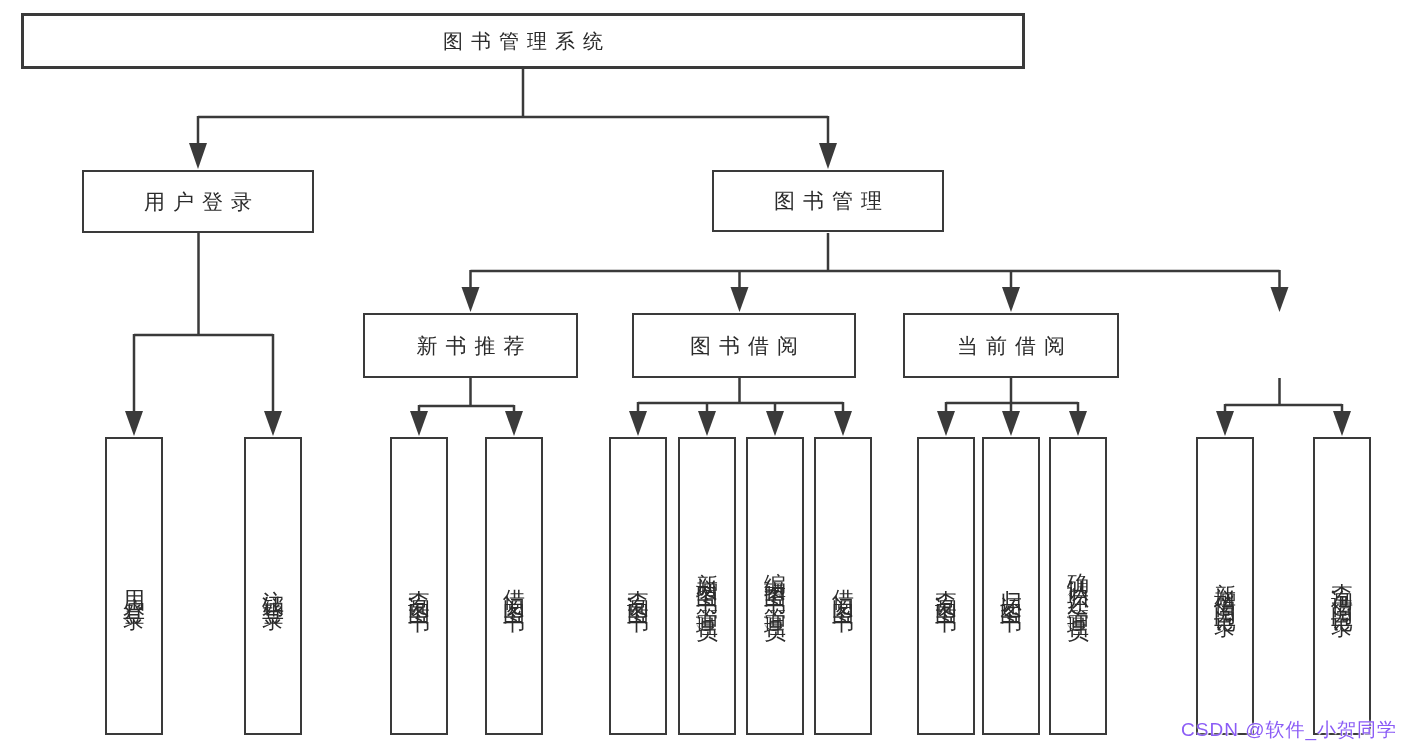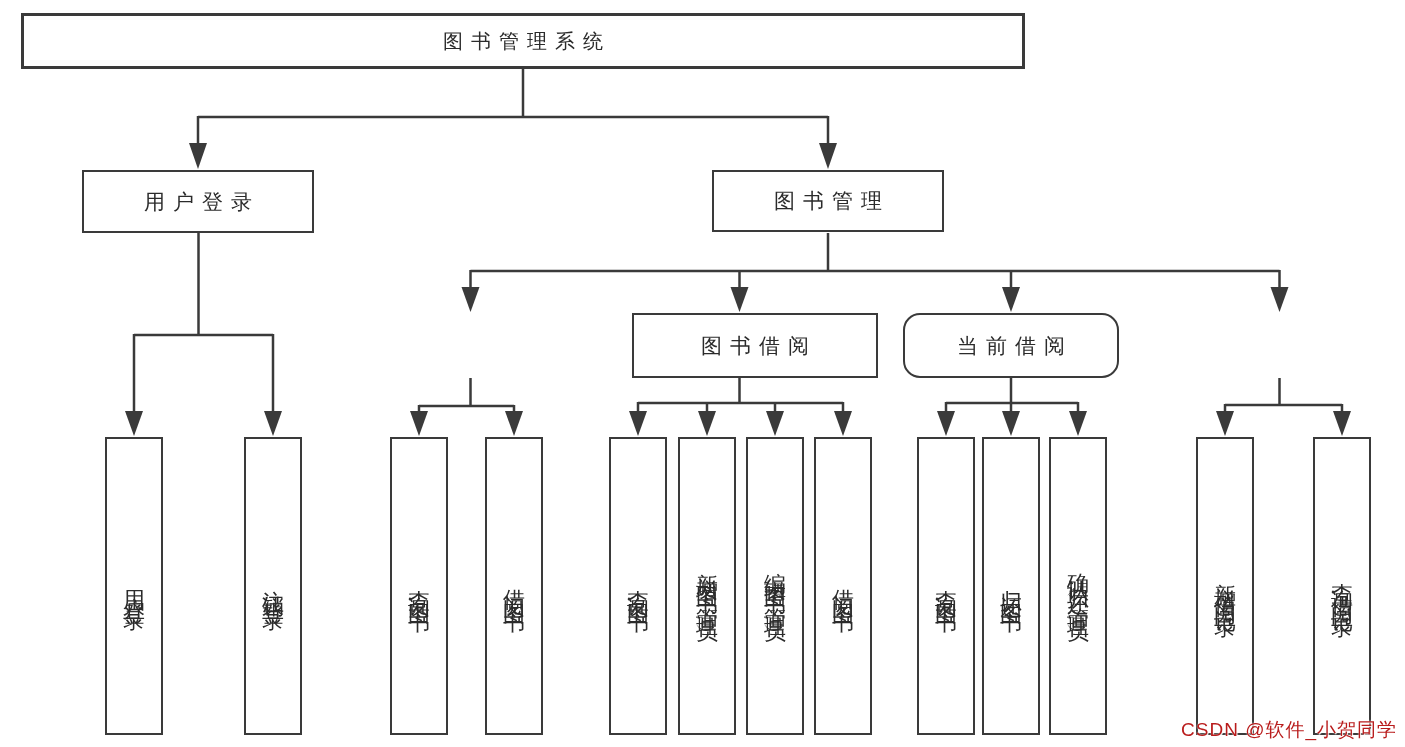--- a/index.html
+++ b/index.html
@@ -28,21 +28,21 @@
     font-size:22px;
     letter-spacing:7px;
     line-height:1;
     white-space:nowrap;
   }
   #watermark{
     position:absolute;
     right:8px;bottom:4px;
     font-size:19px;
     letter-spacing:1px;
-    color:#b91c1c;
+    color:#8b5cf6;
     text-shadow:0 0 2px #ffffff, 1px 1px 1px #ffffff;
     white-space:nowrap;
   }
 </style>
 </head>
 <body>
 
 <div id="canvas">
 
   <svg id="connectors" viewBox="0 0 1405 747" xmlns="http://www.w3.org/2000/svg">
@@ -109,22 +109,23 @@
       <polygon points="1216,411 1234,411 1225,436"></polygon>
       <polygon points="1333,411 1351,411 1342,436"></polygon>
     </g>
   </svg>
 
   <div class="node hbox rootbox" style="left:21px;top:13px;width:1004px;height:56px;">图书管理系统</div>
 
   <div class="node hbox" style="left:82px;top:170px;width:232px;height:63px;">用户登录</div>
   <div class="node hbox" style="left:712px;top:170px;width:232px;height:62px;">图书管理</div>
 
-  <div class="node hbox" style="left:632px;top:313px;width:246px;height:65px;">图书借阅</div>
-  <div class="node hbox" style="left:903px;top:313px;width:216px;height:65px;border-radius:17px;">当前借阅</div>
+  <div class="node hbox" style="left:363px;top:313px;width:215px;height:65px;">新书推荐</div>
+  <div class="node hbox" style="left:632px;top:313px;width:224px;height:65px;">图书借阅</div>
+  <div class="node hbox" style="left:903px;top:313px;width:216px;height:65px;">当前借阅</div>
 
   <div class="node vbox" style="left:105px;top:437px;width:58px;height:298px;">
     <span>用户登录</span>
   </div>
   <div class="node vbox" style="left:244px;top:437px;width:58px;height:298px;">
     <span>注销登录</span>
   </div>
 
   <div class="node vbox" style="left:390px;top:437px;width:58px;height:298px;">
     <span>查询图书</span>

